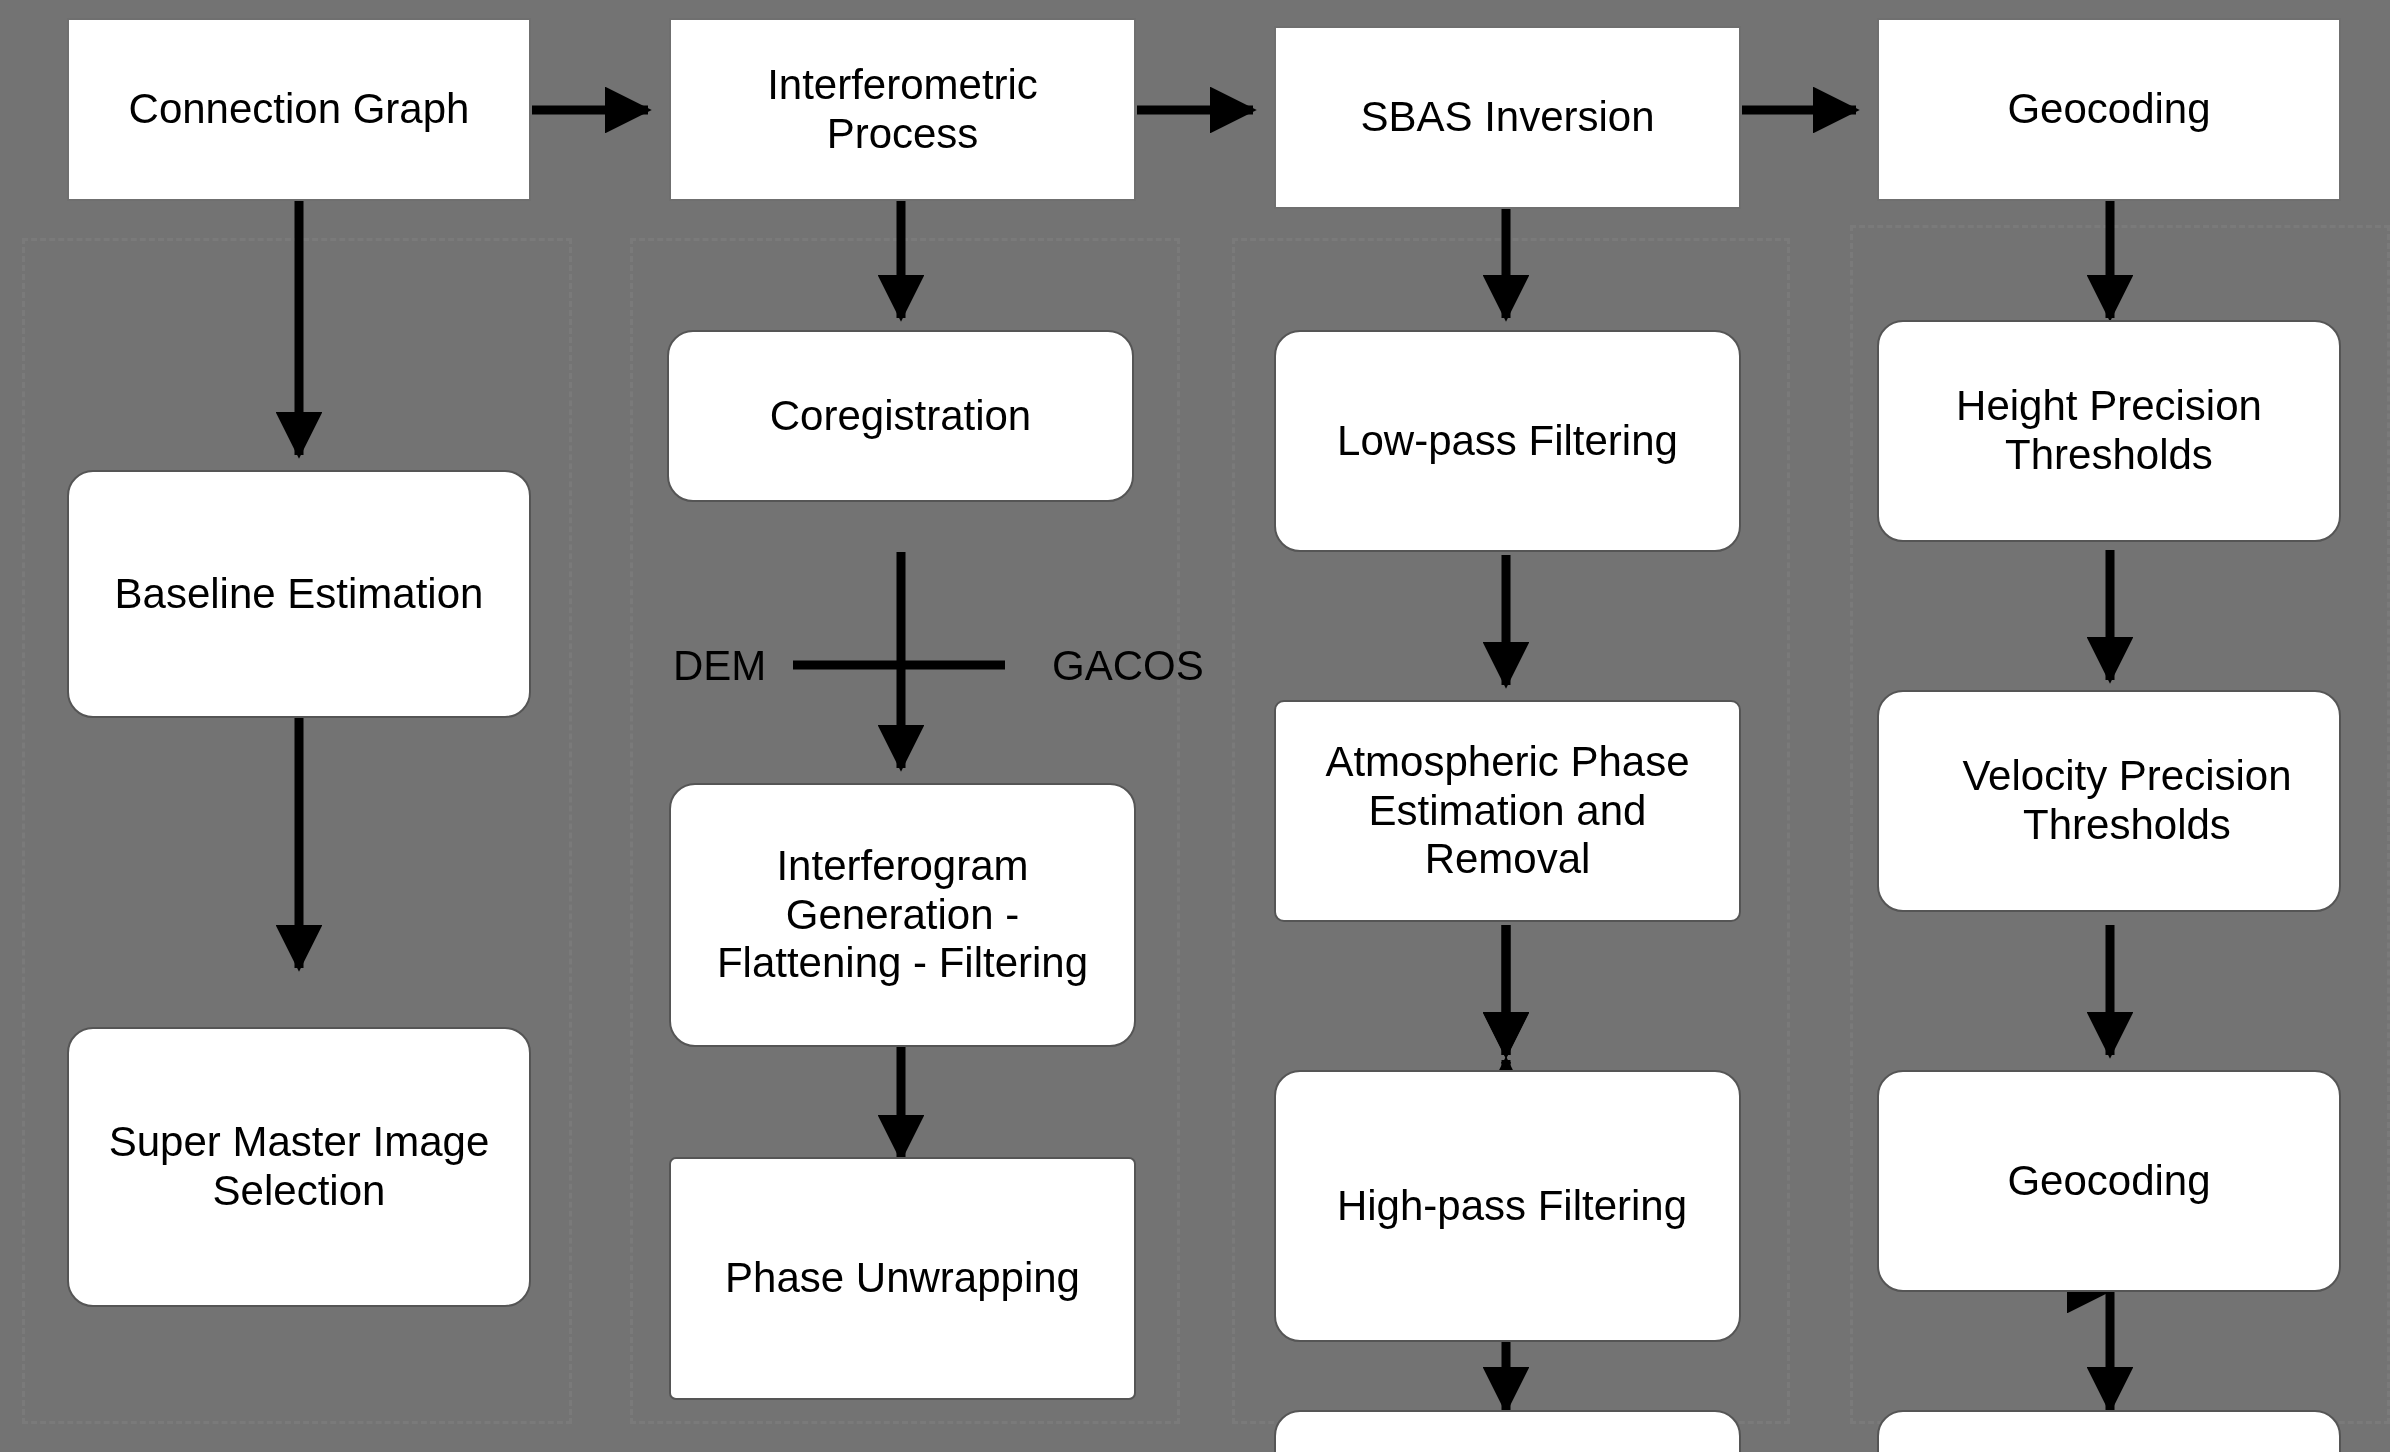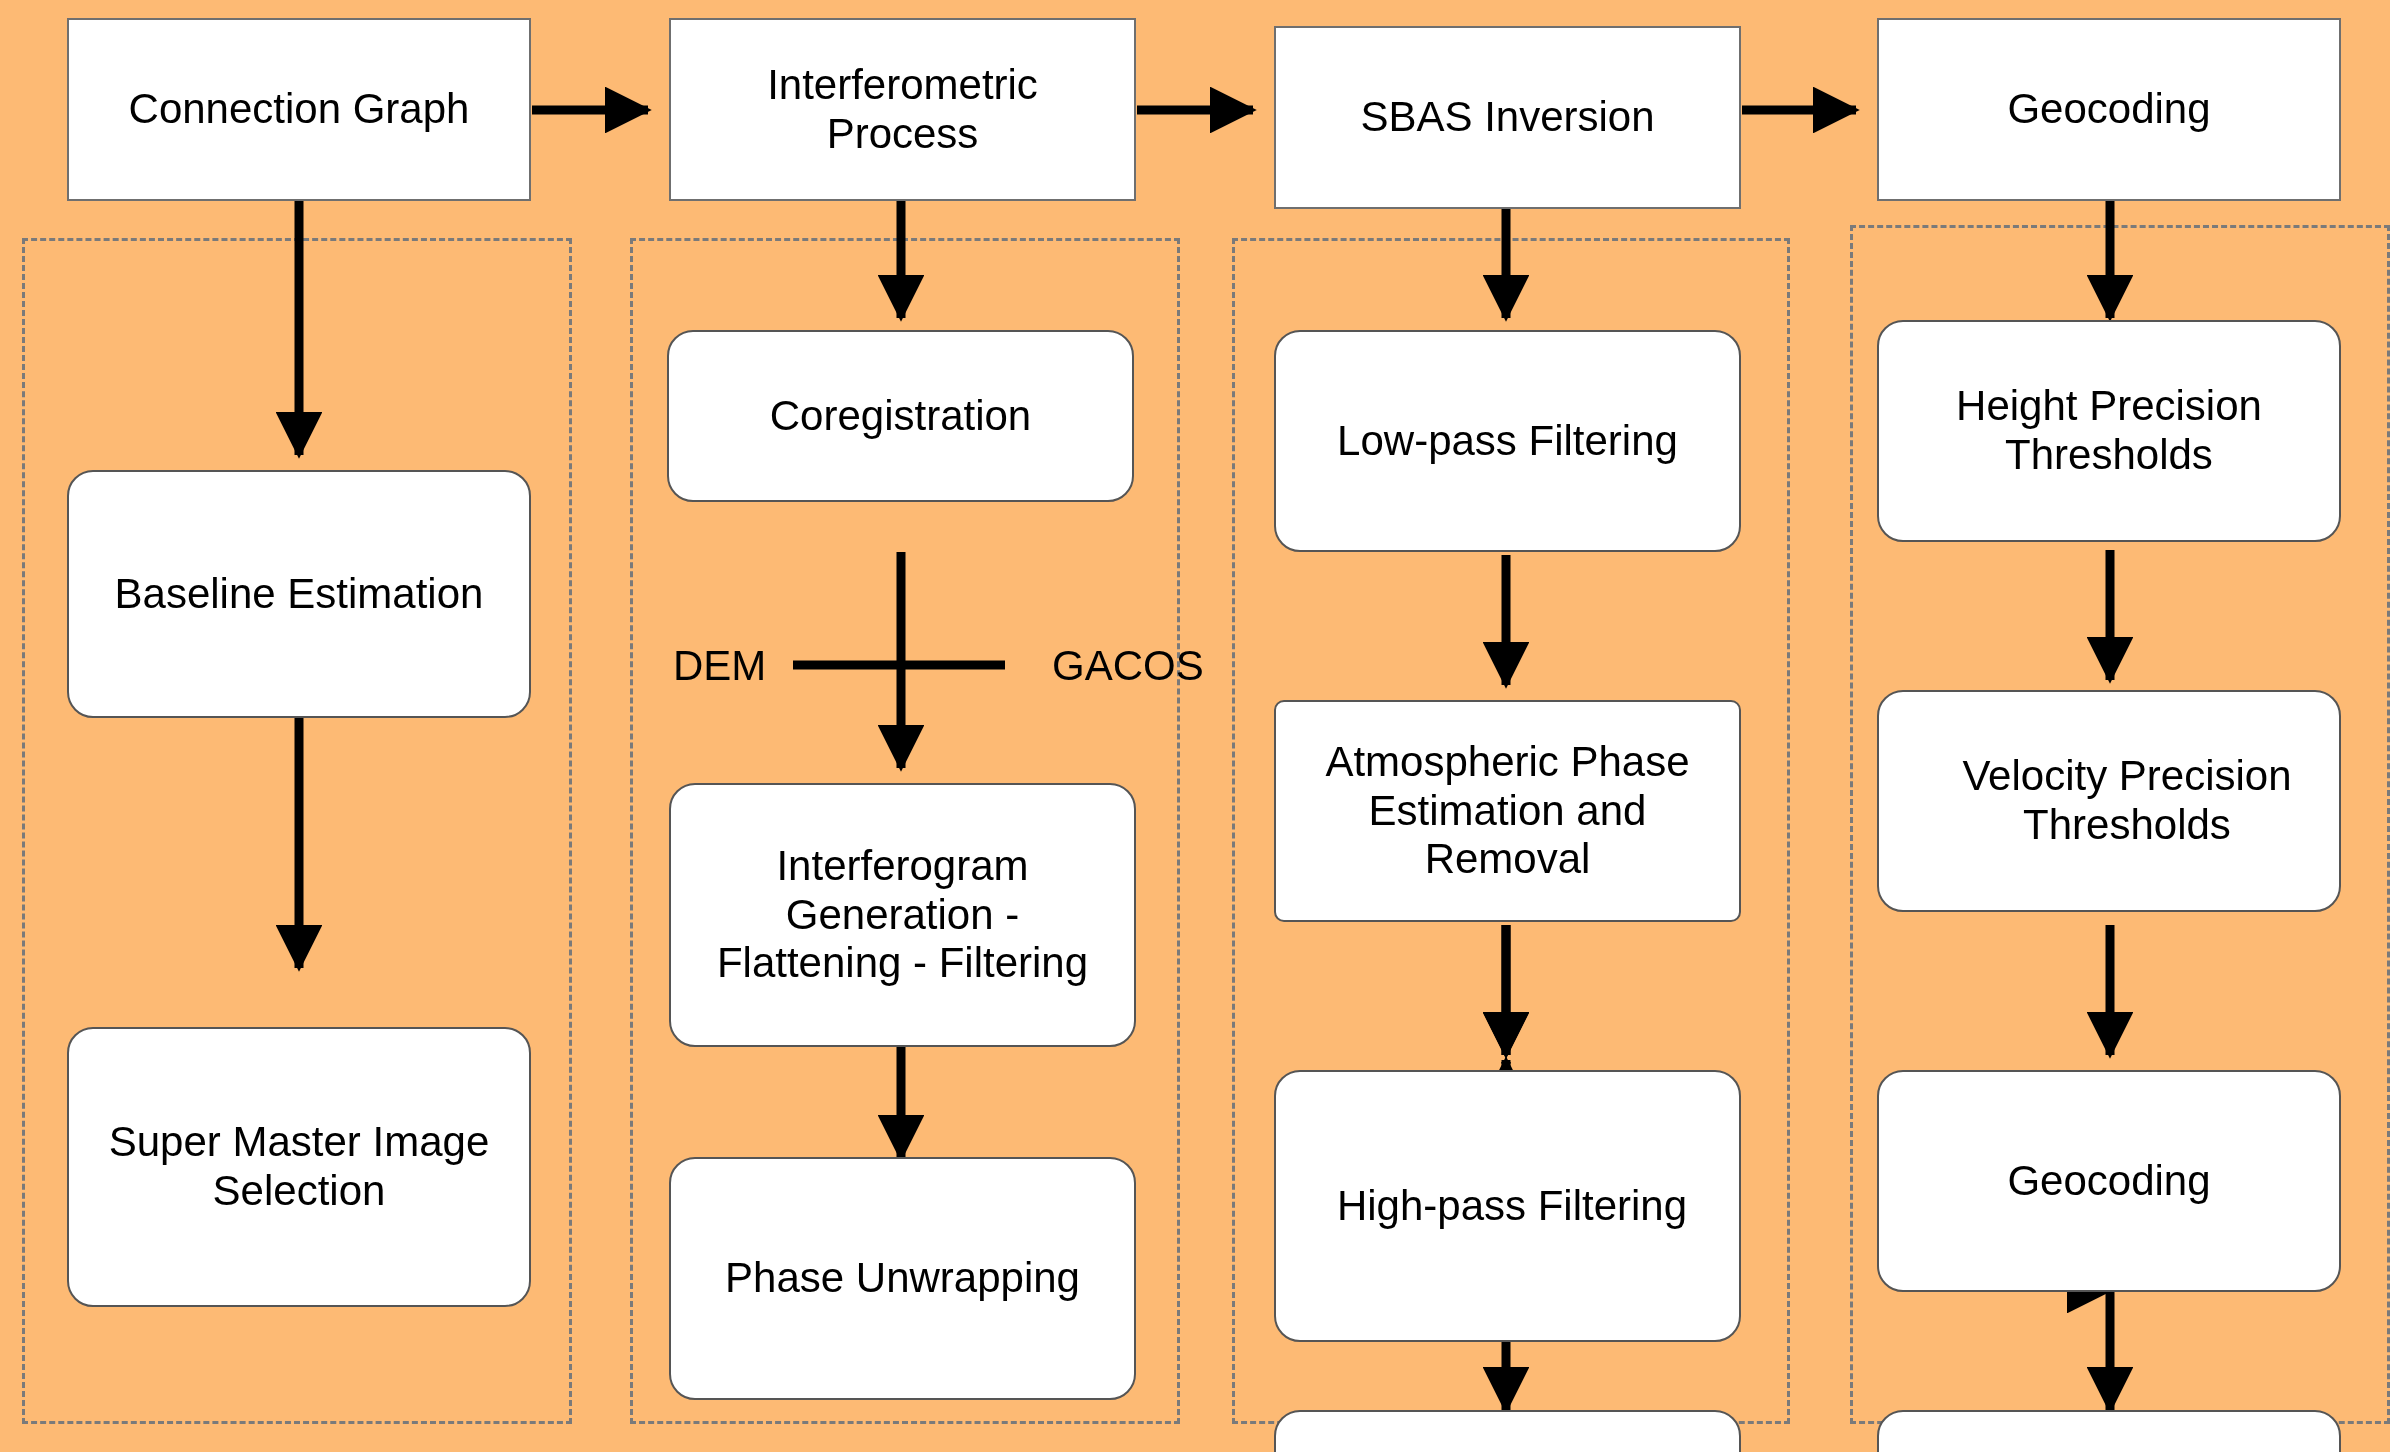--- a/index.html
+++ b/index.html
@@ -7,21 +7,21 @@
     padding: 0;
     background: #ffffff;
   }
   body {
     font-family: "Liberation Sans", sans-serif;
   }
   #canvas {
     position: relative;
     width: 2390px;
     height: 1452px;
-    background: #fdba74;
+    background: #737373;
     overflow: hidden;
   }
   .node {
     position: absolute;
     box-sizing: border-box;
     background: #ffffff;
     display: flex;
     align-items: center;
     justify-content: center;
     text-align: center;
@@ -154,21 +154,21 @@
   <div class="node stage" style="left:1877px; top:18px; width:464px; height:183px;">Geocoding</div>
 
   <div class="node step" style="left:67px; top:470px; width:464px; height:248px;">Baseline Estimation</div>
   <div class="node step" style="left:67px; top:983px; width:464px; height:280px;margin-top:44px;">Super Master Image
 Selection</div>
 
   <div class="node step" style="left:635px; top:330px; width:467px; height:172px;margin-left:32px;">Coregistration</div>
   <div class="node step" style="left:669px; top:783px; width:467px; height:264px;">Interferogram
 Generation -
 Flattening - Filtering</div>
-  <div class="node step" style="left:669px; top:1157px; width:467px; height:243px;">Phase Unwrapping</div>
+  <div class="node step" style="left:669px; top:1157px; width:467px; height:243px;border-radius:7px;">Phase Unwrapping</div>
 
   <div class="side-label" style="left:673px; top:642px;">DEM</div>
   <div class="side-label" style="left:1004px; top:642px;margin-left:48px;">GACOS</div>
 
   <div class="node step" style="left:1274px; top:330px; width:467px; height:222px;">Low-pass Filtering</div>
   <div class="node step" style="left:1274px; top:700px; width:467px; height:222px;border-radius:10px;">Atmospheric Phase
 Estimation and
 Removal</div>
   <div class="node step" style="left:1274px; top:1070px; width:467px; height:272px;padding-left:9px;">High-pass Filtering</div>
   <div class="node step" style="left: 1274px; top: 1410px; width: 467px; height: 222px; visibility: visible;">Integration of

